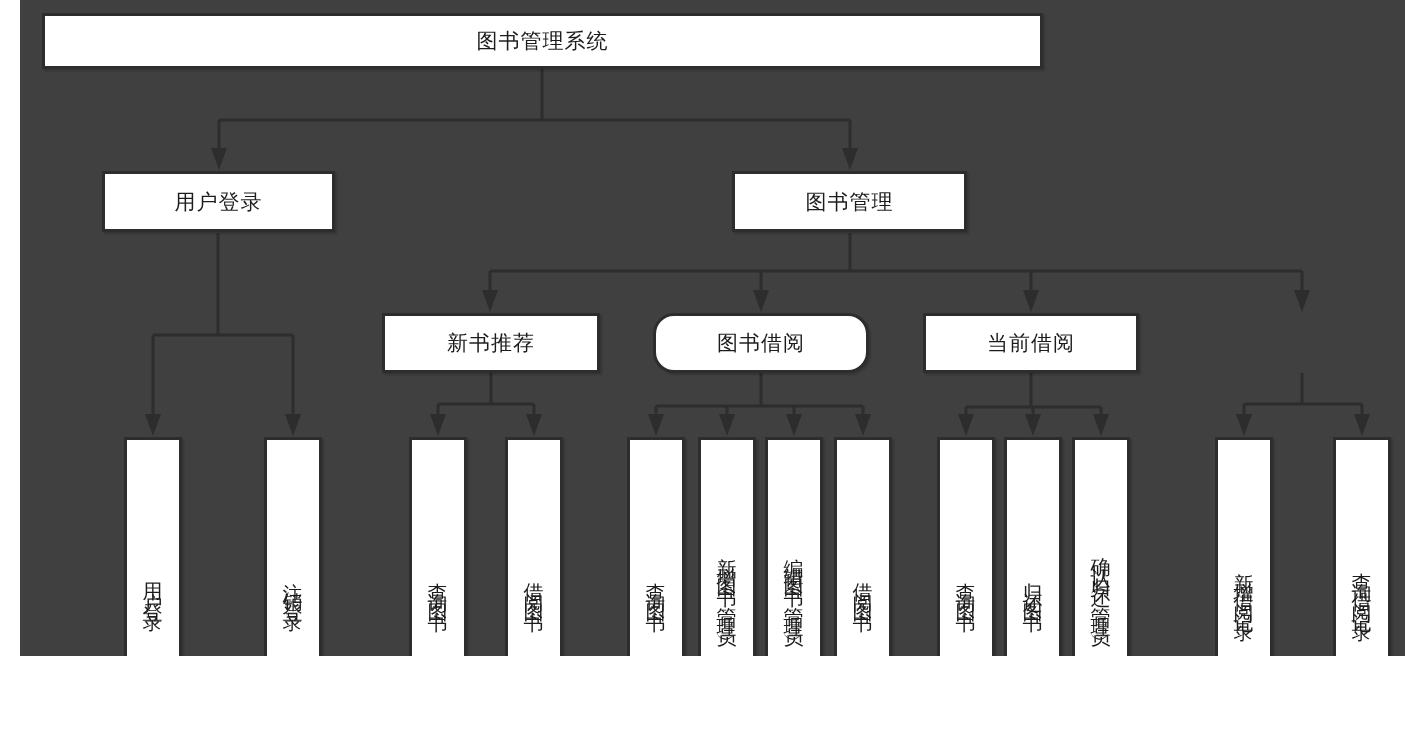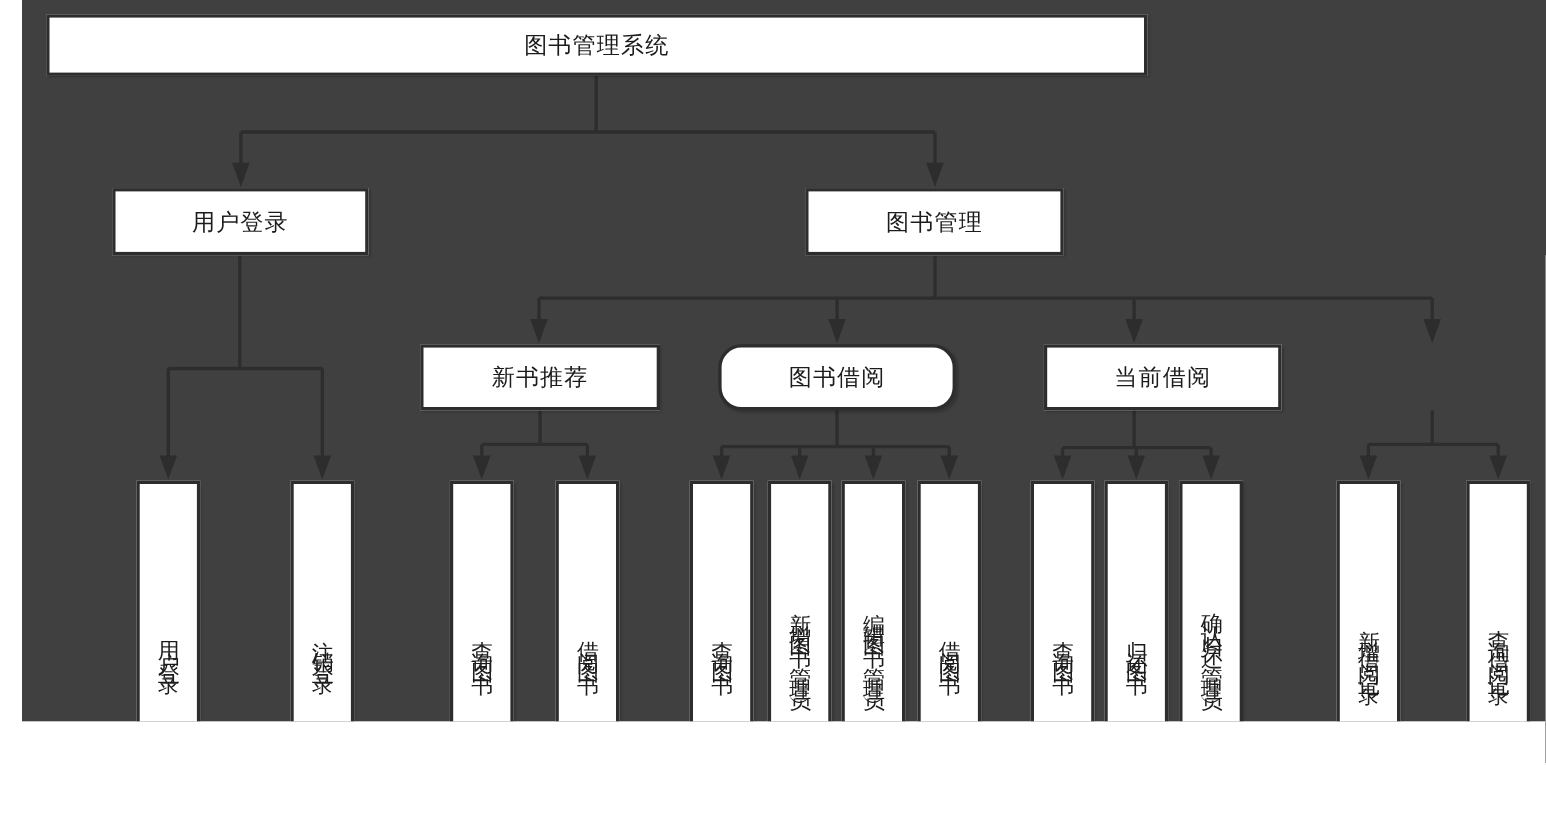--- a/index.html
+++ b/index.html
@@ -127,21 +127,21 @@
   <div class="node" style="left:712px; top:171px; width:235px; height:61px;">
     <span class="lbl">图书管理</span>
   </div>
 
   <div class="node" style="left:362px; top:313px; width:218px; height:60px;">
     <span class="lbl">新书推荐</span>
   </div>
   <div class="node" style="left:633px; top:313px; width:216px; height:60px;border-radius:21px;">
     <span class="lbl">图书借阅</span>
   </div>
-  <div class="node" style="left:929px; top:313px; width:216px; height:60px;">
+  <div class="node" style="left:903px; top:313px; width:216px; height:60px;">
     <span class="lbl">当前借阅</span>
   </div>
 
   <div class="leaf" style="left:104px;">
     <span class="vlbl">用户登录</span>
   </div>
   <div class="leaf" style="left:244px;">
     <span class="vlbl">注销登录</span>
   </div>
   <div class="leaf" style="left:389px;">

